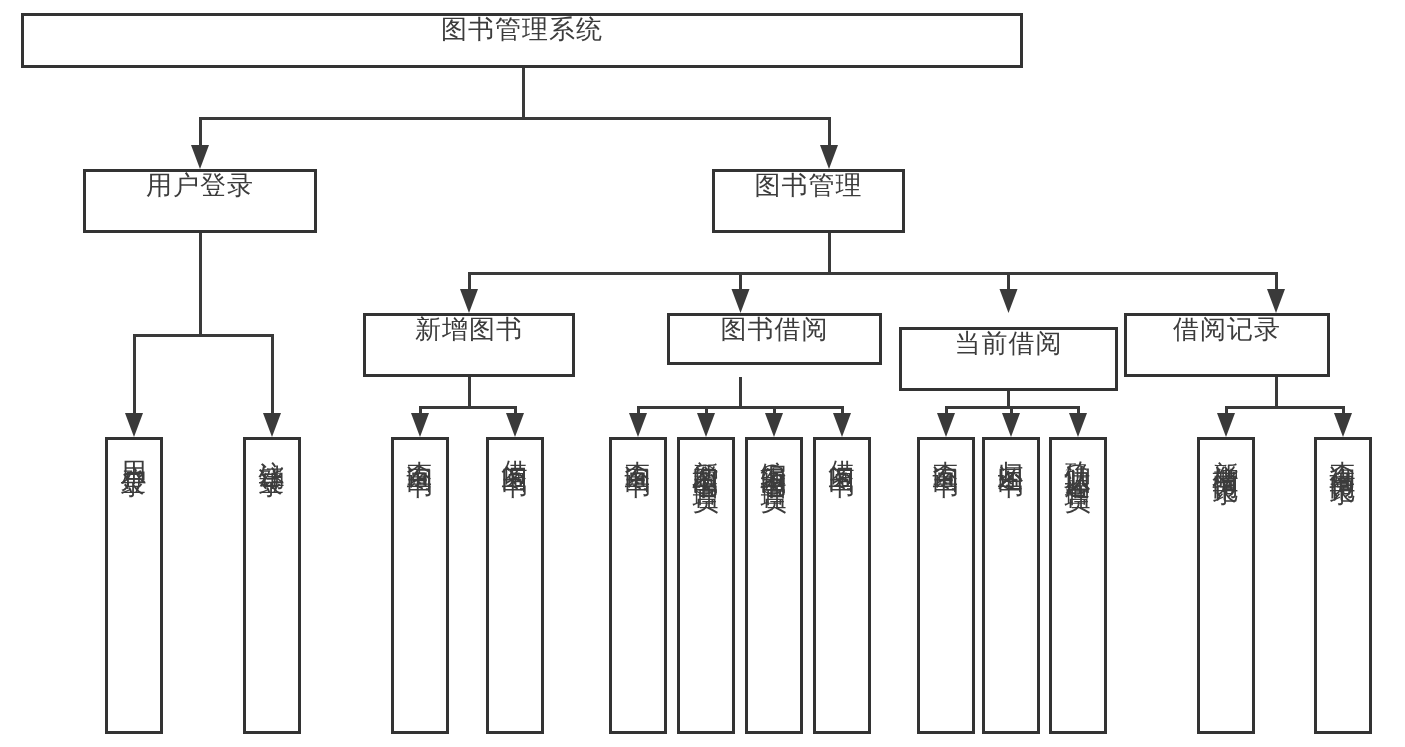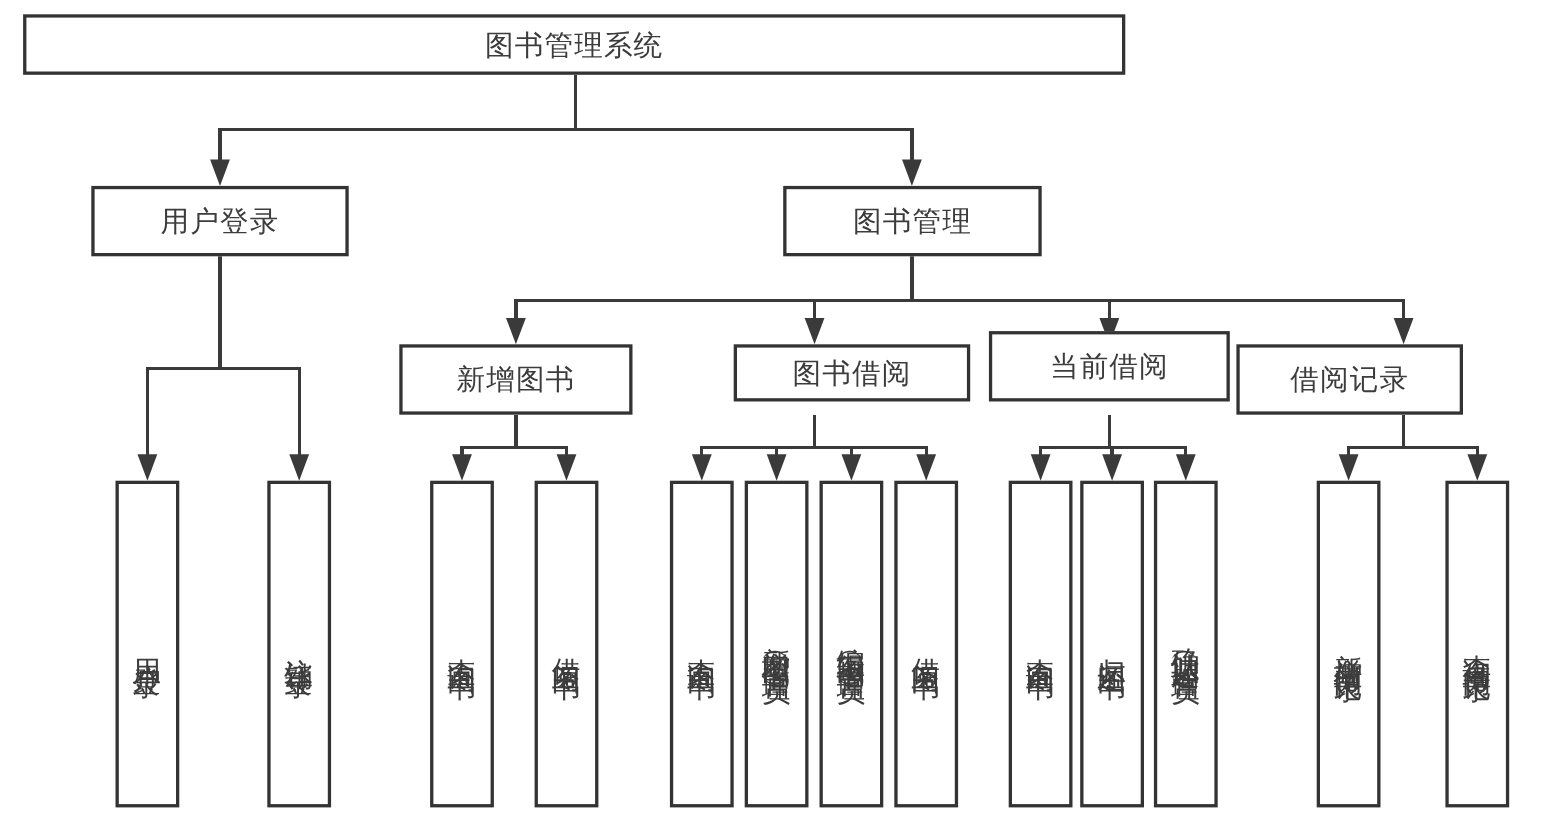--- a/index.html
+++ b/index.html
@@ -3,21 +3,21 @@
 <meta charset="utf-8">
 <style>
   html,body{margin:0;padding:0;background:#fff;}
   .stage{
     position:relative;width:1405px;height:747px;background:#ffffff;
     font-family:"Liberation Sans",sans-serif;color:#3c3c3c;overflow:hidden;
   }
   .connectors{position:absolute;left:0;top:0;}
   .node{
     position:absolute;box-sizing:border-box;background:#ffffff;
-    border:3px solid #333333;display:flex;align-items:center;justify-content:center;
+    border:3px solid #333333;display:flex;align-items:flex-start;justify-content:center;
     font-size:26px;line-height:1;letter-spacing:1px;white-space:nowrap;
   }
   .leaf .node-label{
     writing-mode:vertical-rl;text-orientation:mixed;
     letter-spacing:4px;white-space:normal;
   }
   .watermark{
     position:absolute;right:10px;top:712px;font-size:21px;letter-spacing:1px;
     color:#ababab;
     text-shadow:-1px 0 0 #fff,1px 0 0 #fff,0 -1px 0 #fff,0 1px 0 #fff;
@@ -113,31 +113,31 @@
     </g>
   </svg>
 
   <div class="node" style="left:21px;top:13px;width:1002px;height:55px">
     <span class="node-label">图书管理系统</span>
   </div>
 
   <div class="node" style="left:83px;top:169px;width:234px;height:64px">
     <span class="node-label">用户登录</span>
   </div>
-  <div class="node" style="left:712px;top:169px;width:235px;height:64px">
+  <div class="node" style="left:712px;top:169px;width:193px;height:64px">
     <span class="node-label">图书管理</span>
   </div>
 
   <div class="node" style="left:363px;top:313px;width:212px;height:64px">
     <span class="node-label">新增图书</span>
   </div>
   <div class="node" style="left:667px;top:313px;width:215px;height:52px">
     <span class="node-label">图书借阅</span>
   </div>
-  <div class="node" style="left:899px;top:301px;width:219px;height:64px">
+  <div class="node" style="left:899px;top:327px;width:219px;height:64px">
     <span class="node-label">当前借阅</span>
   </div>
   <div class="node" style="left:1124px;top:313px;width:206px;height:64px">
     <span class="node-label">借阅记录</span>
   </div>
 
   <div class="node leaf" style="left:105px;top:437px;width:58px;height:297px">
     <span class="node-label">用户登录</span>
   </div>
   <div class="node leaf" style="left:243px;top:437px;width:58px;height:297px">

